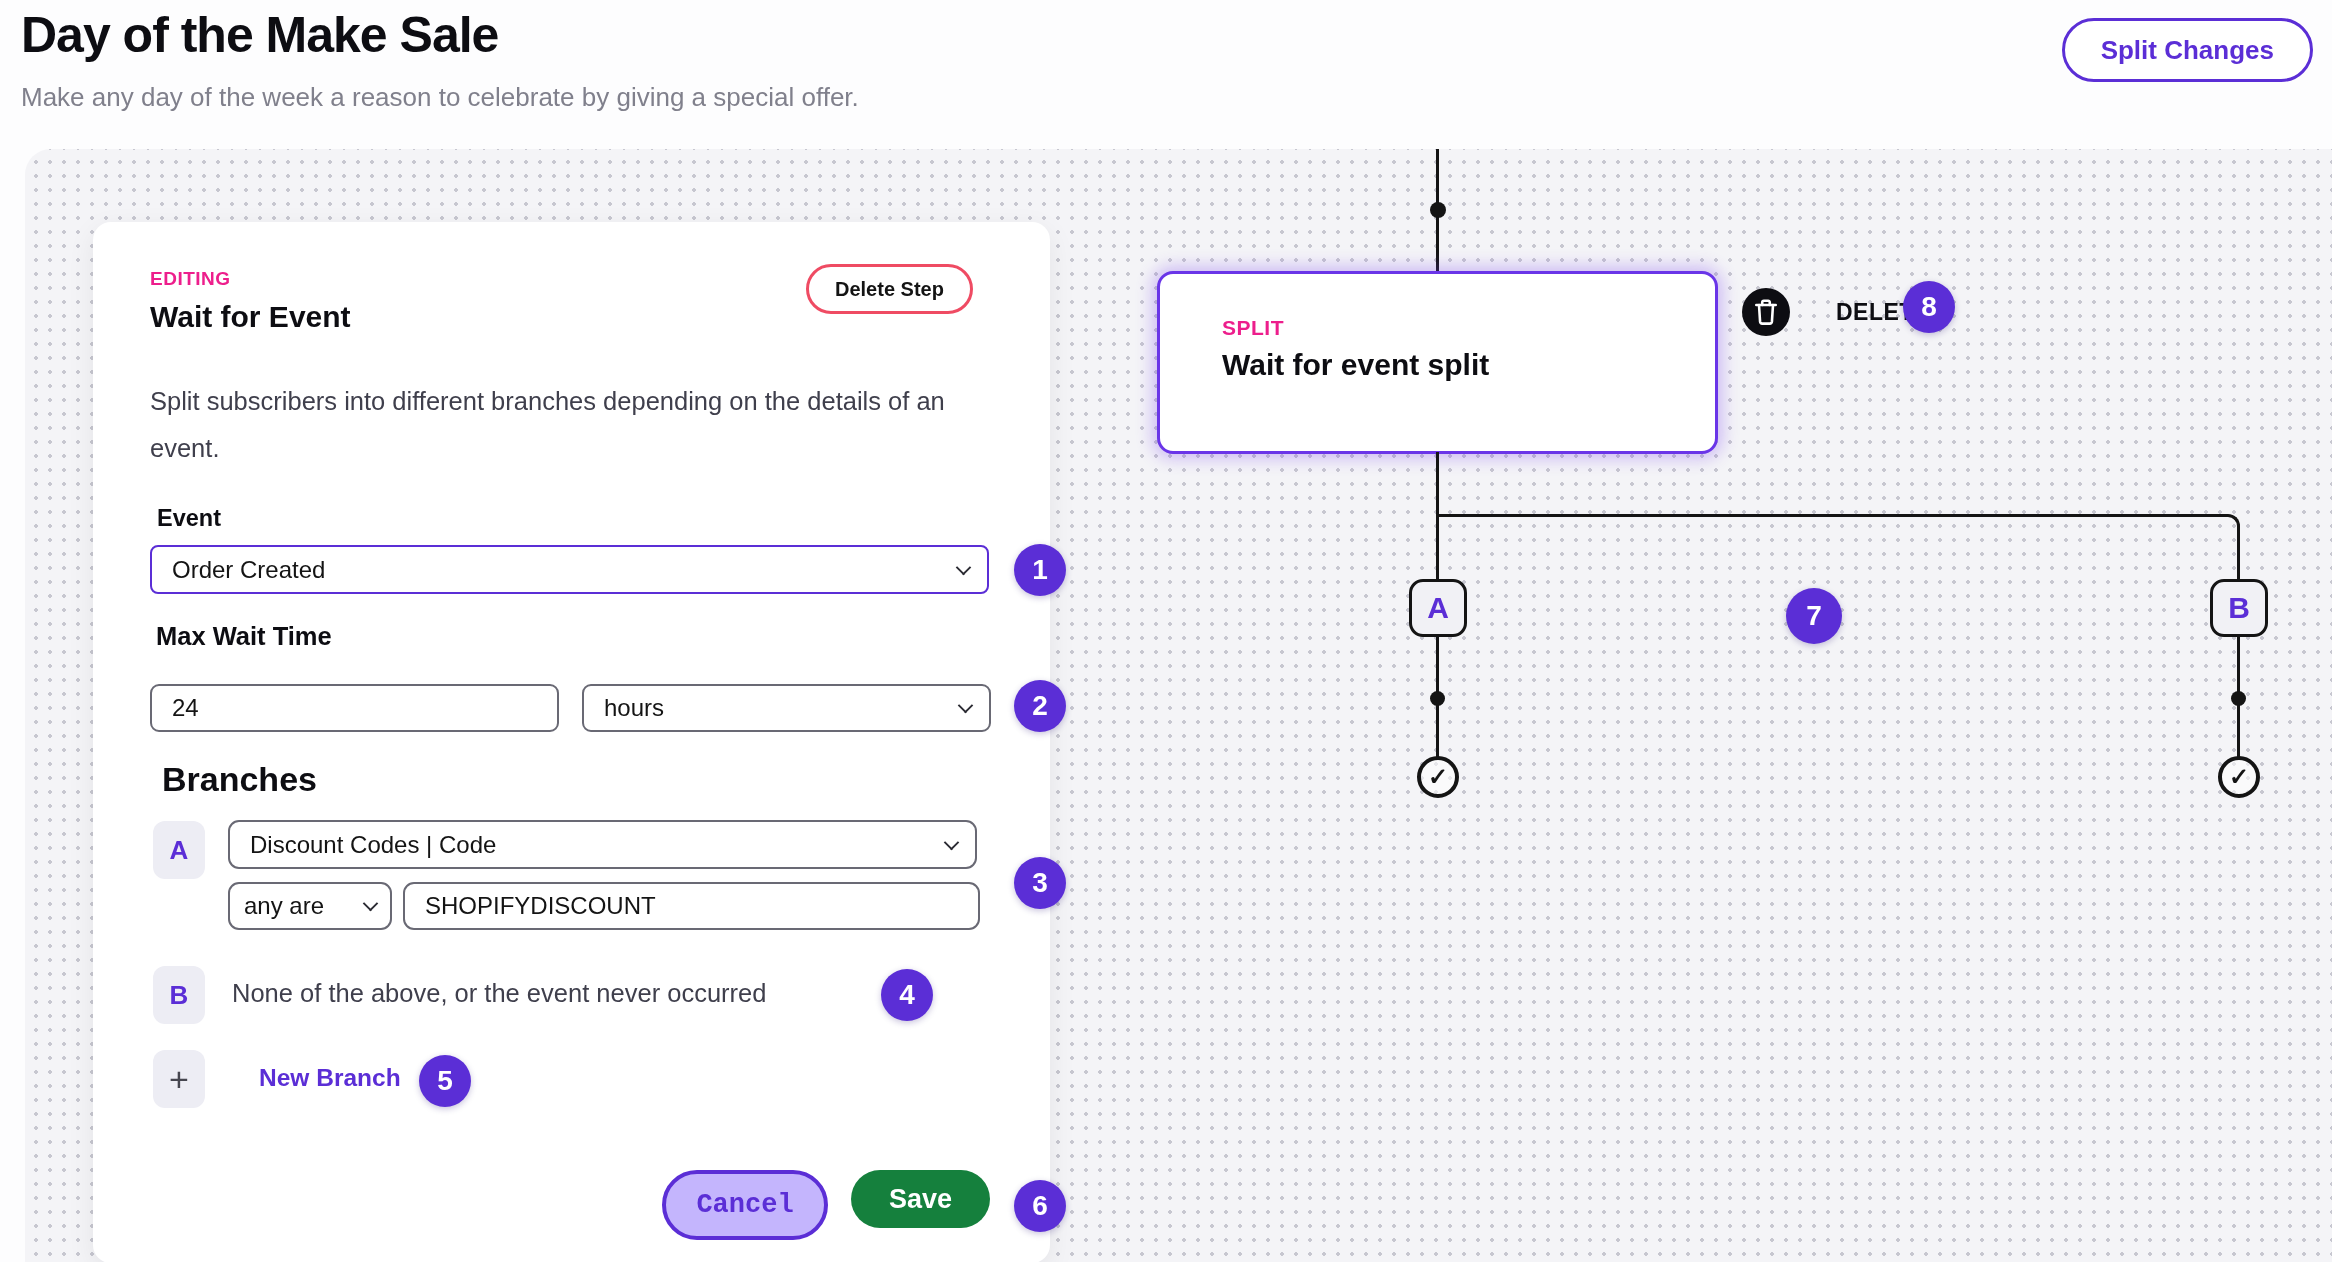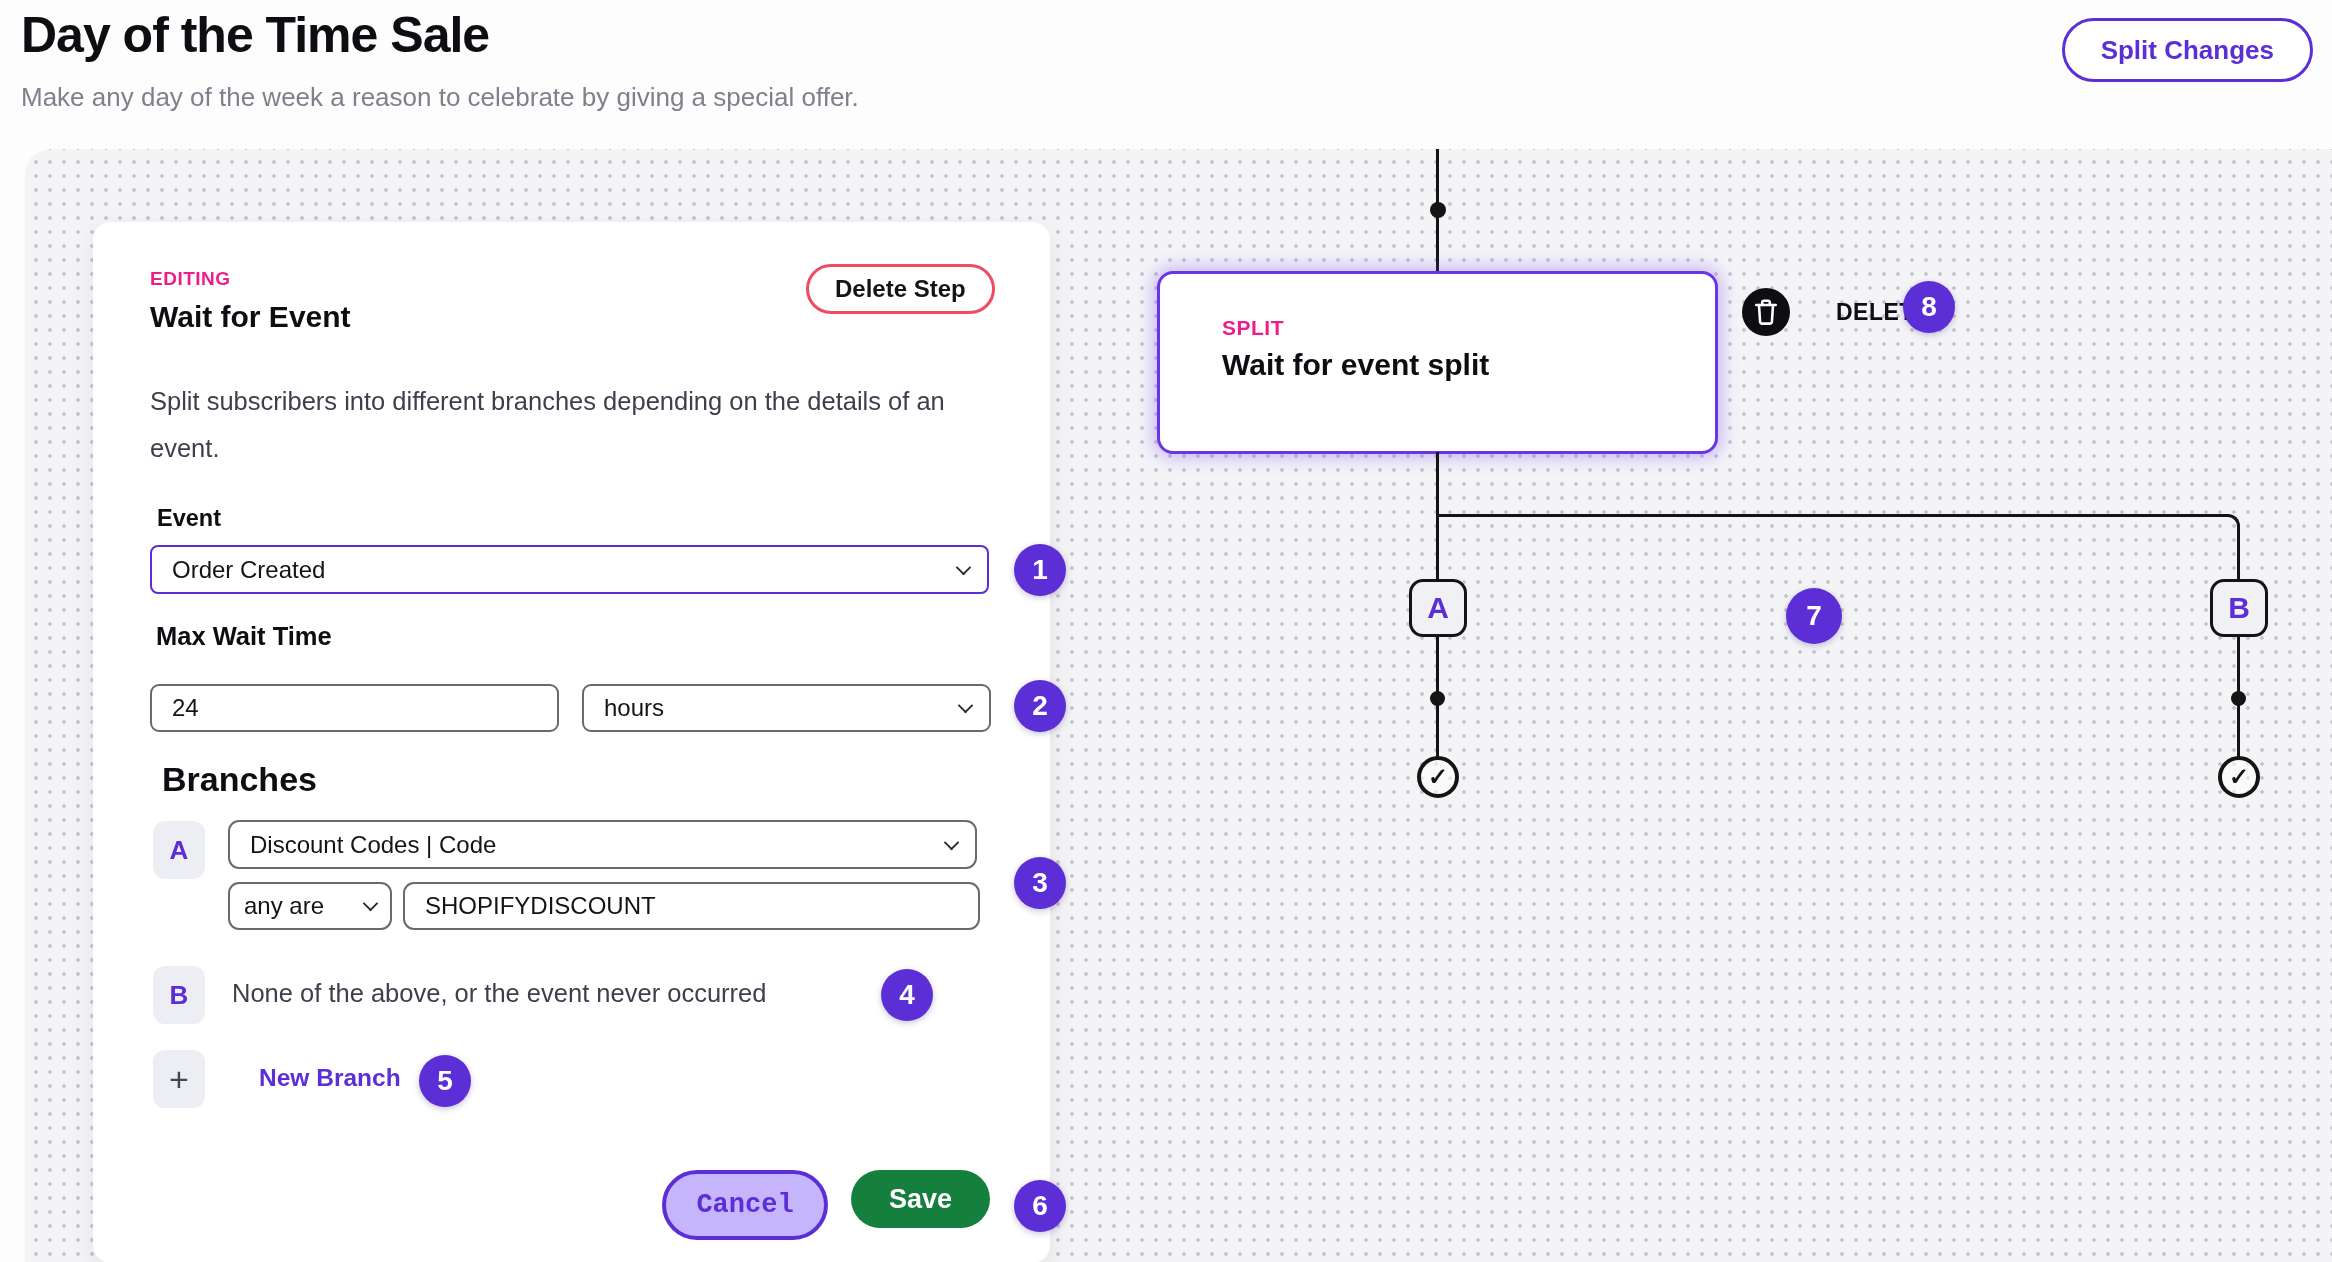--- a/index.html
+++ b/index.html
@@ -59,21 +59,21 @@
   .panel {
     position:absolute; left:93px; top:222px; width:957px; height:1041px;
     background:#fff; border-radius:18px; box-shadow:0 8px 28px rgba(20,20,30,.07);
   }
   .p-abs { position:absolute; }
   .editing-label { left:57px; top:46px; font-size:19px; font-weight:bold; letter-spacing:.5px; color:#ed1e8c; }
   .panel-title { left:57px; top:78px; font-size:30px; font-weight:bold; color:#0d0d12; }
   .delete-step {
     left:713px; top:42px; height:50px; padding:0 26px;
     background:#fff; border:3px solid #ef4b63; border-radius:27px;
-    font-size:24px; font-weight:bold; color:#141414; font-family:inherit; cursor:pointer;
+    font-size:20px; font-weight:bold; color:#141414; font-family:inherit; cursor:pointer;
   }
   .p-desc { left:57px; top:156px; width:800px; font-size:25.5px; line-height:47px; color:#3f3f4c; }
   .fld-label { font-weight:bold; color:#0d0d12; }
   .event-label { left:64px; top:283px; font-size:23.5px; }
   .mwt-label { left:63px; top:400px; font-size:25.5px; }
   .branches-label { left:69px; top:538px; font-size:34px; }
 
   .sel, .tin {
     position:absolute; background:#fff; border:2px solid #696974; border-radius:9px;
     display:flex; align-items:center; font-size:24px; color:#141414; padding:12px 20px; cursor:pointer;
@@ -118,21 +118,21 @@
   }
   .bdg-1{left:1014px;top:544px;} .bdg-2{left:1014px;top:680px;} .bdg-3{left:1014px;top:857px;}
   .bdg-4{left:881px; top:969px;} .bdg-5{left:419px; top:1055px;} .bdg-6{left:1014px;top:1180px;}
   .bdg-7{left:1786px;top:588px;width:56px;height:56px;} .bdg-8{left:1903px;top:281px;}
 </style>
 </head>
 <body>
 
 <div class="page">
 
-  <div class="hdr-title">Day of the Time Sale</div>
+  <div class="hdr-title">Day of the Make Sale</div>
   <div class="hdr-sub">Make any day of the week a reason to celebrate by giving a special offer.</div>
   <button class="save-changes">Split Changes</button>
 
   <div class="canvas">
 
     <div class="vline" style="left:1411px; top:0; height:125px;"></div>
     <div class="dot" style="left:1405px; top:53px; width:16px; height:16px;"></div>
 
     <div class="split-node" style="left:1132px; top:122px;">
       <div class="split-tag">SPLIT</div>

